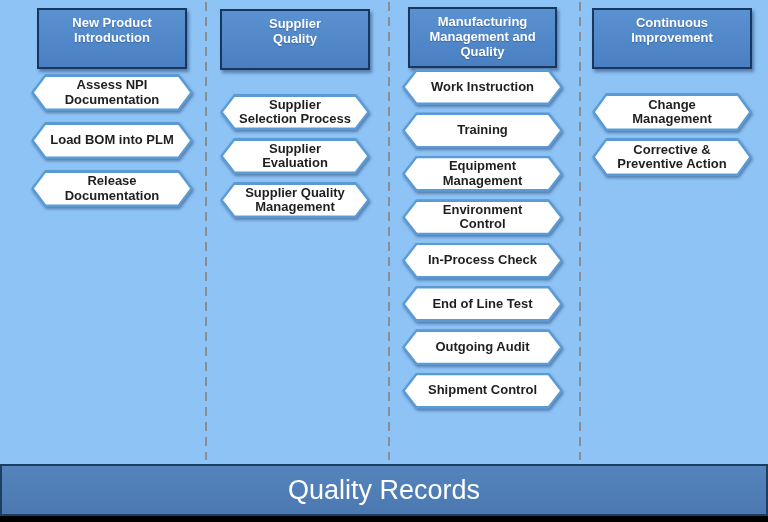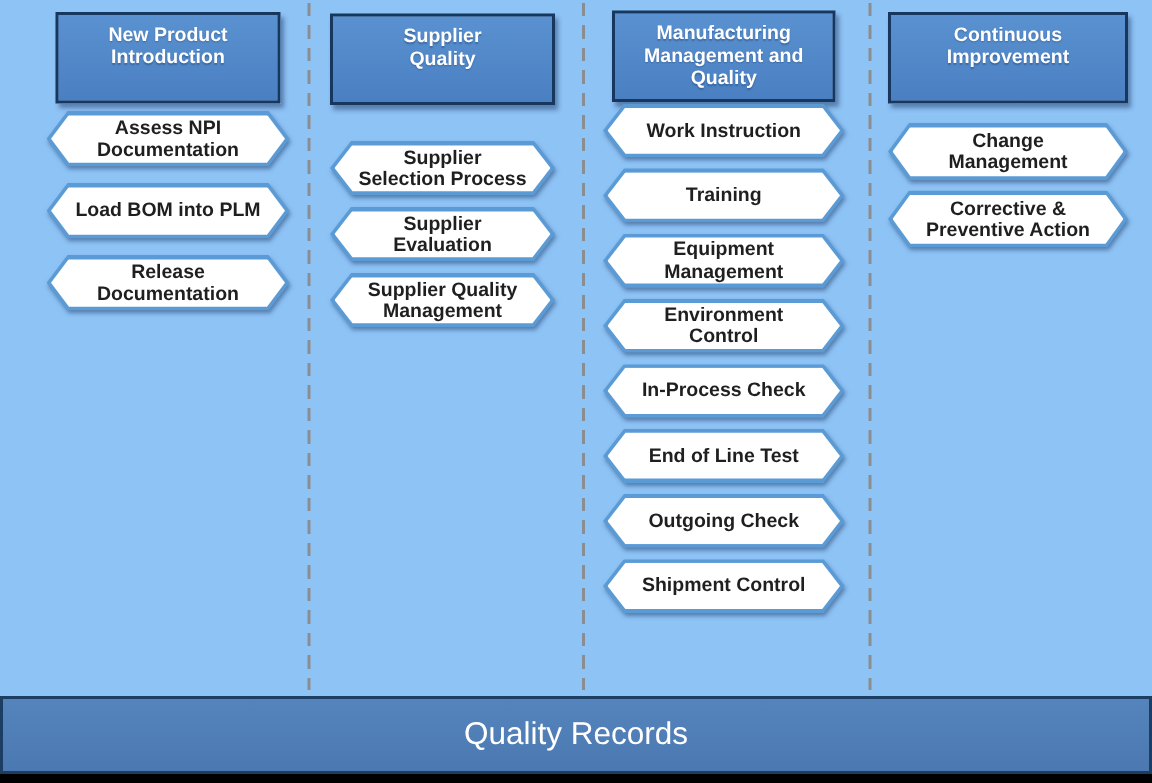--- a/index.html
+++ b/index.html
@@ -64,21 +64,21 @@
   .col1 .header, .col3 .header { width: calc(100% - 12px); margin: 0 auto; }
   .col2 .header, .col4 .header { width: 100%; }
 
   .items {
     display: flex;
     flex-direction: column;
   }
   .col1 .items { margin-top: 5px; row-gap: 11px; }
   .col2 .items { margin-top: 8px; row-gap: 8px; }
   .col3 .items { margin-top: 1px; row-gap: 7.4px; justify-content: space-between; }
-  .col4 .items { margin-top: 13px; row-gap: 7px; }
+  .col4 .items { margin-top: 24px; row-gap: 7px; }
 
   
   .hex {
     position: relative;
     width: 100%;
     filter: drop-shadow(1.5px 2px 1.5px rgba(25, 55, 100, 0.5));
   }
   .col1 .hex { height: 37px; }
   .col2 .hex { height: 36px; }
   .col3 .hex { height: 36px; }
@@ -127,21 +127,21 @@
     top: 464px;
     width: 768px;
     height: 52px;
     box-sizing: border-box;
     border: 2px solid #1d3e63;
     background: linear-gradient(#5584bc, #4b78b0);
     display: flex;
     align-items: center;
     justify-content: center;
     color: #ffffff;
-    font-size: 21px;
+    font-size: 27px;
     font-weight: normal;
   }
 
   .bottom-bar {
     position: absolute;
     left: 0;
     top: 516px;
     width: 768px;
     height: 6px;
     background: #000000;
@@ -238,21 +238,21 @@
         <span class="hex-label">In-Process Check</span>
       </div>
       <div class="hex">
         <div class="hex-shape"></div>
         <div class="hex-inner"></div>
         <span class="hex-label">End of Line Test</span>
       </div>
       <div class="hex">
         <div class="hex-shape"></div>
         <div class="hex-inner"></div>
-        <span class="hex-label">Outgoing Check</span>
+        <span class="hex-label">Outgoing Audit</span>
       </div>
       <div class="hex">
         <div class="hex-shape"></div>
         <div class="hex-inner"></div>
         <span class="hex-label">Shipment Control</span>
       </div>
     </div>
   </div>
 
   <div class="column col4">

